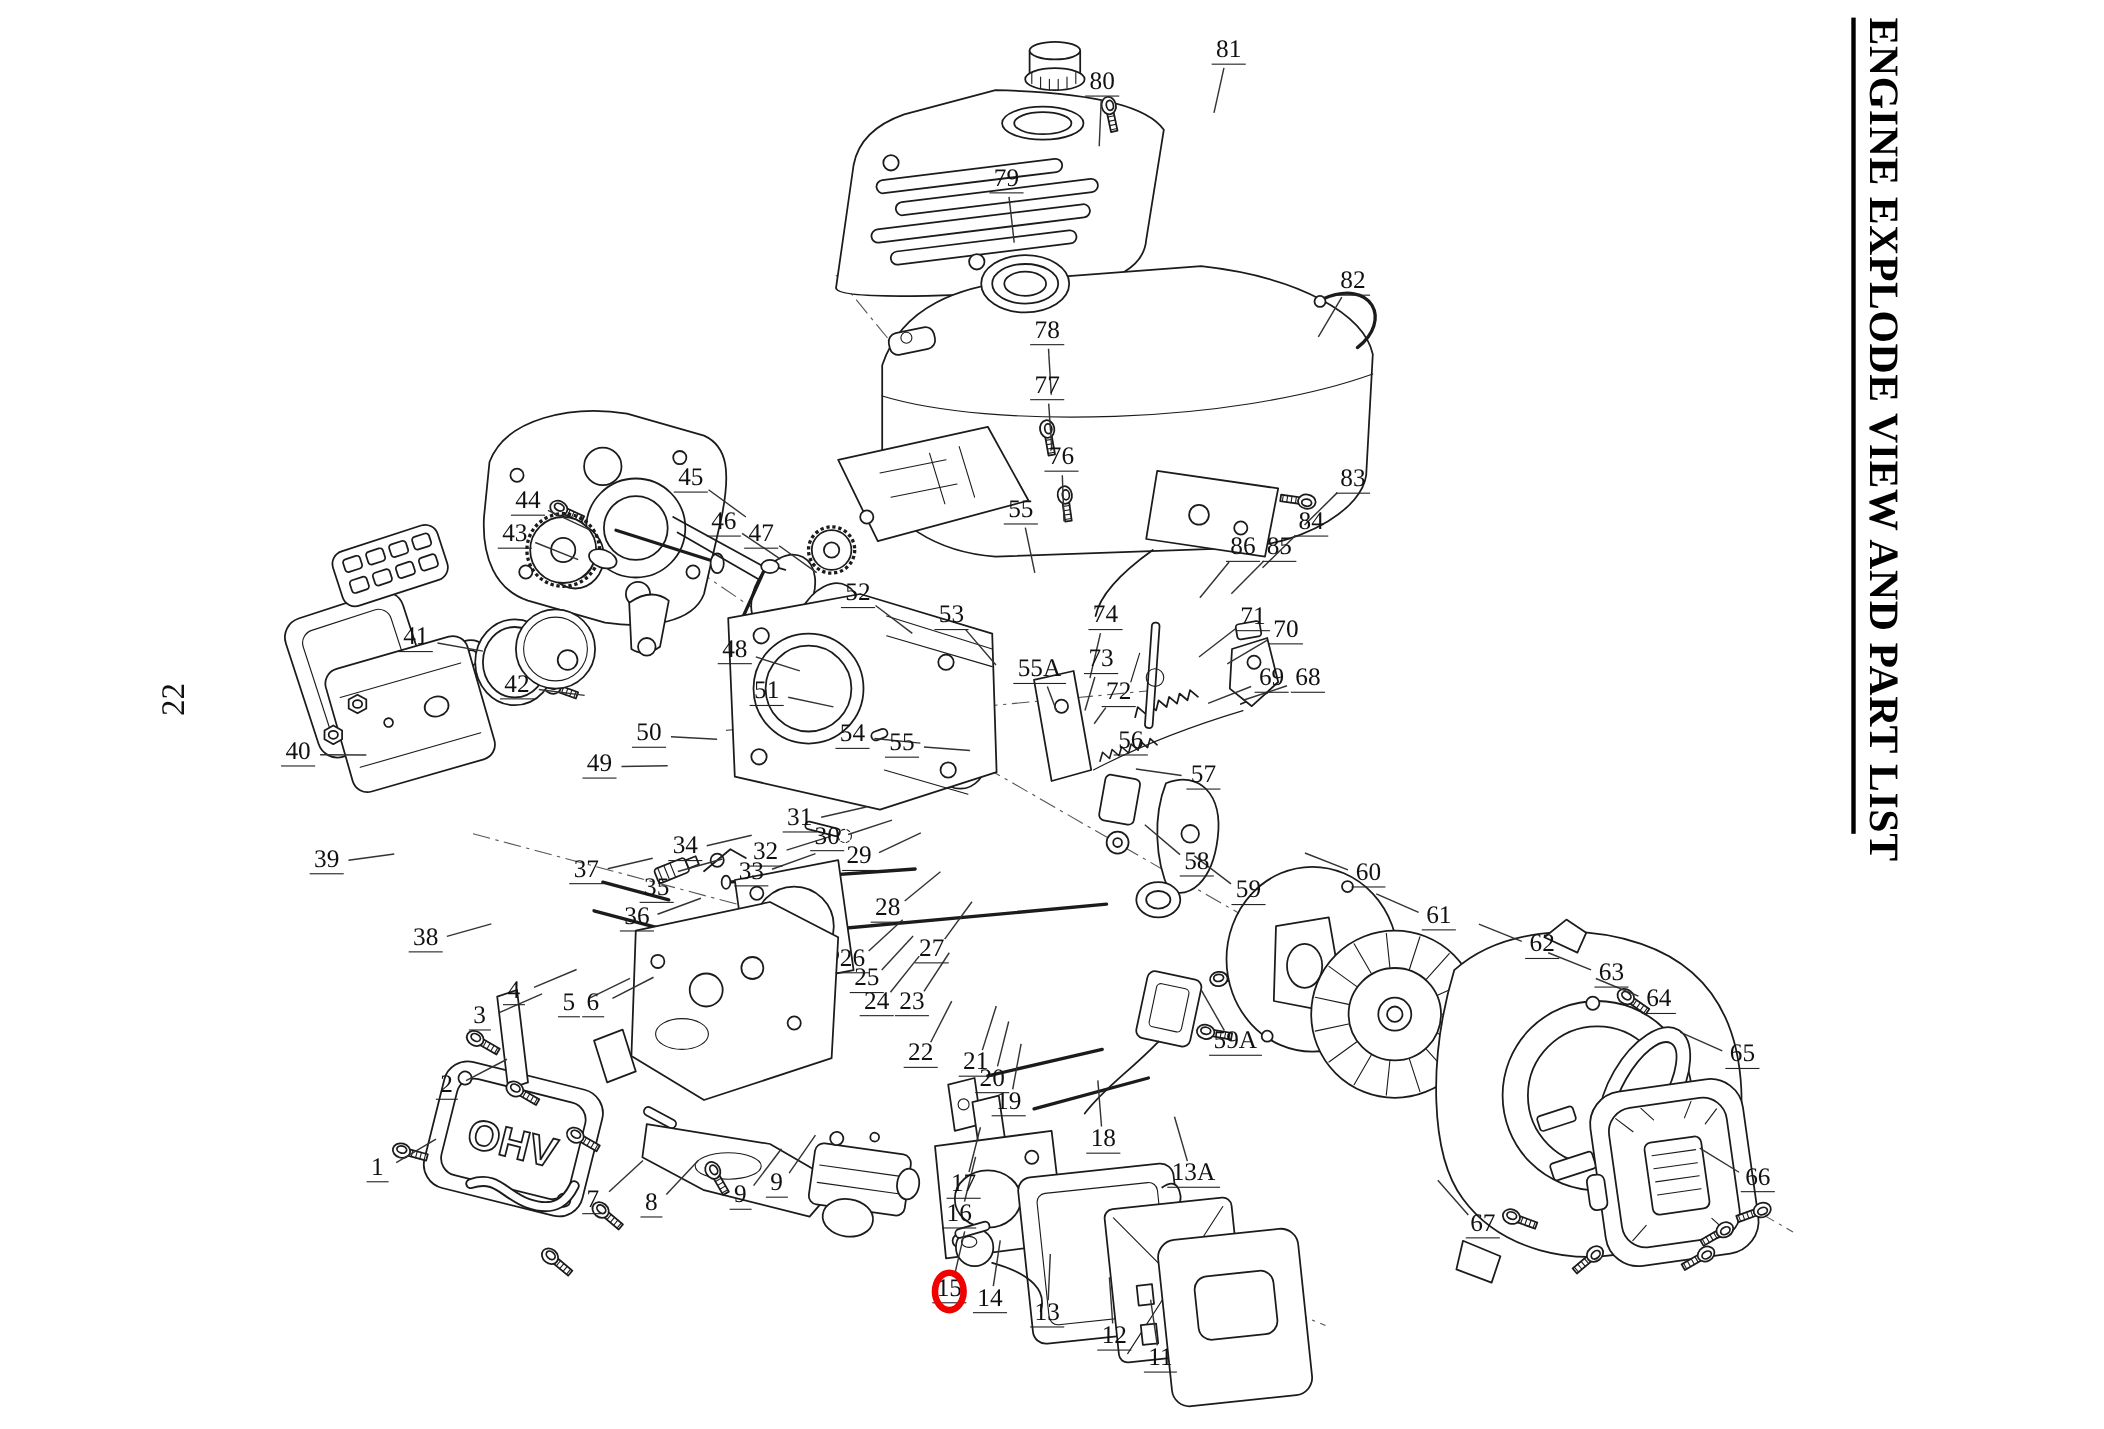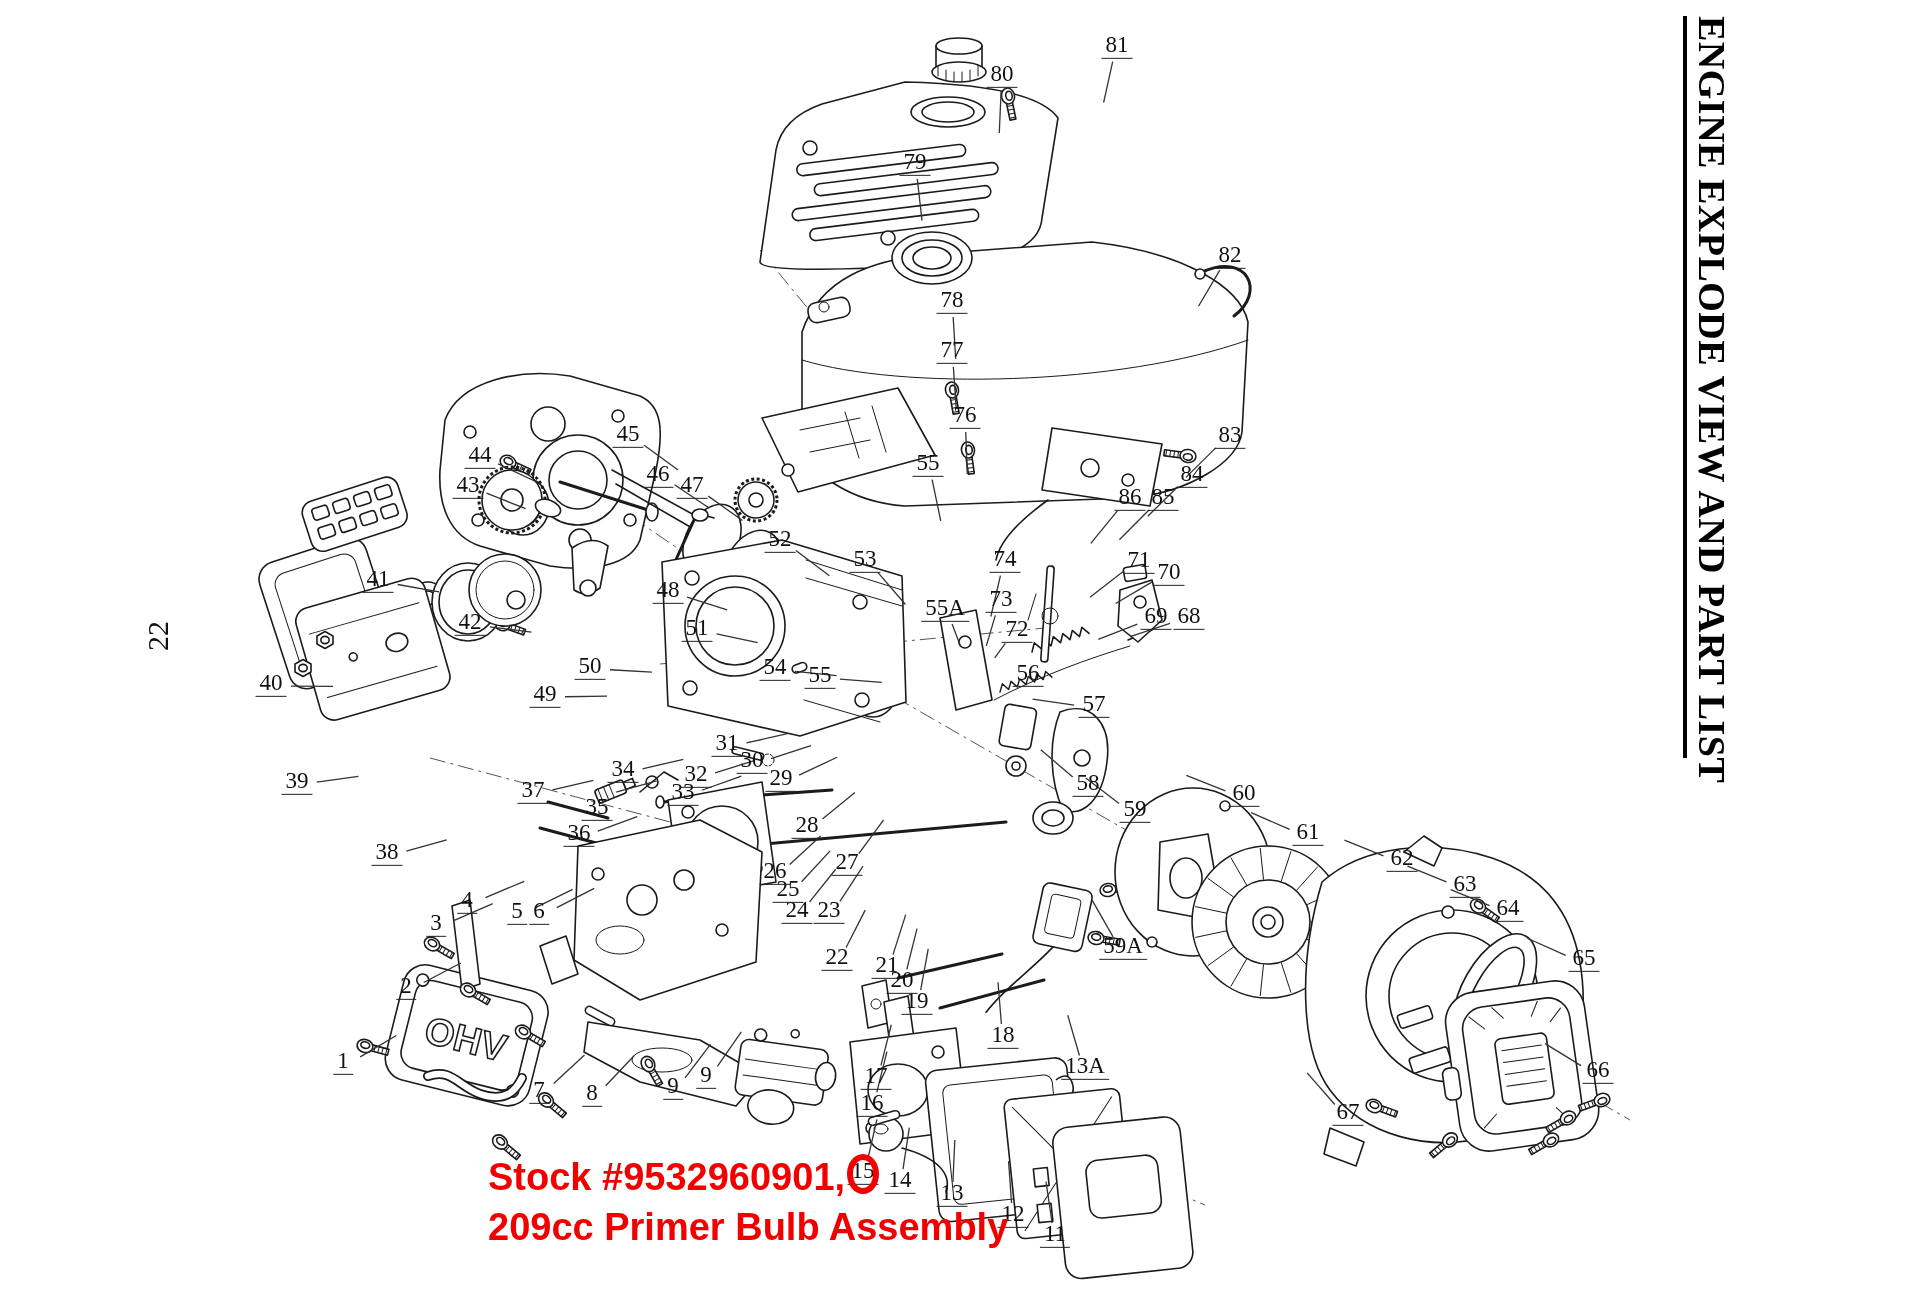--- a/index.html
+++ b/index.html
@@ -589,19 +589,15 @@
       <div class="part-label" style="left: 1230px; top: 258px;">82</div>
       <div class="part-label" style="left: 1230px; top: 438px;">83</div>
       <div class="part-label" style="left: 1192px; top: 477px;">84</div>
       <div class="part-label" style="left: 1163px; top: 500px;">85</div>
       <div class="part-label" style="left: 1130px; top: 500px;">86</div>
     </div>
 
   <div class="side-title">ENGINE EXPLODE VIEW AND PART LIST</div>
   <div class="page-number">22</div>
 
-  <div class="stock-callout" style="color: rgb(242, 0, 0);">
-    <div>Stock #9532960901,</div>
-    <div>209cc Primer Bulb Assembly</div>
-  </div>
   <div class="circle-15" style="border-color: rgb(242, 0, 0);"></div>
 
 </div>
 
 </body></html>

